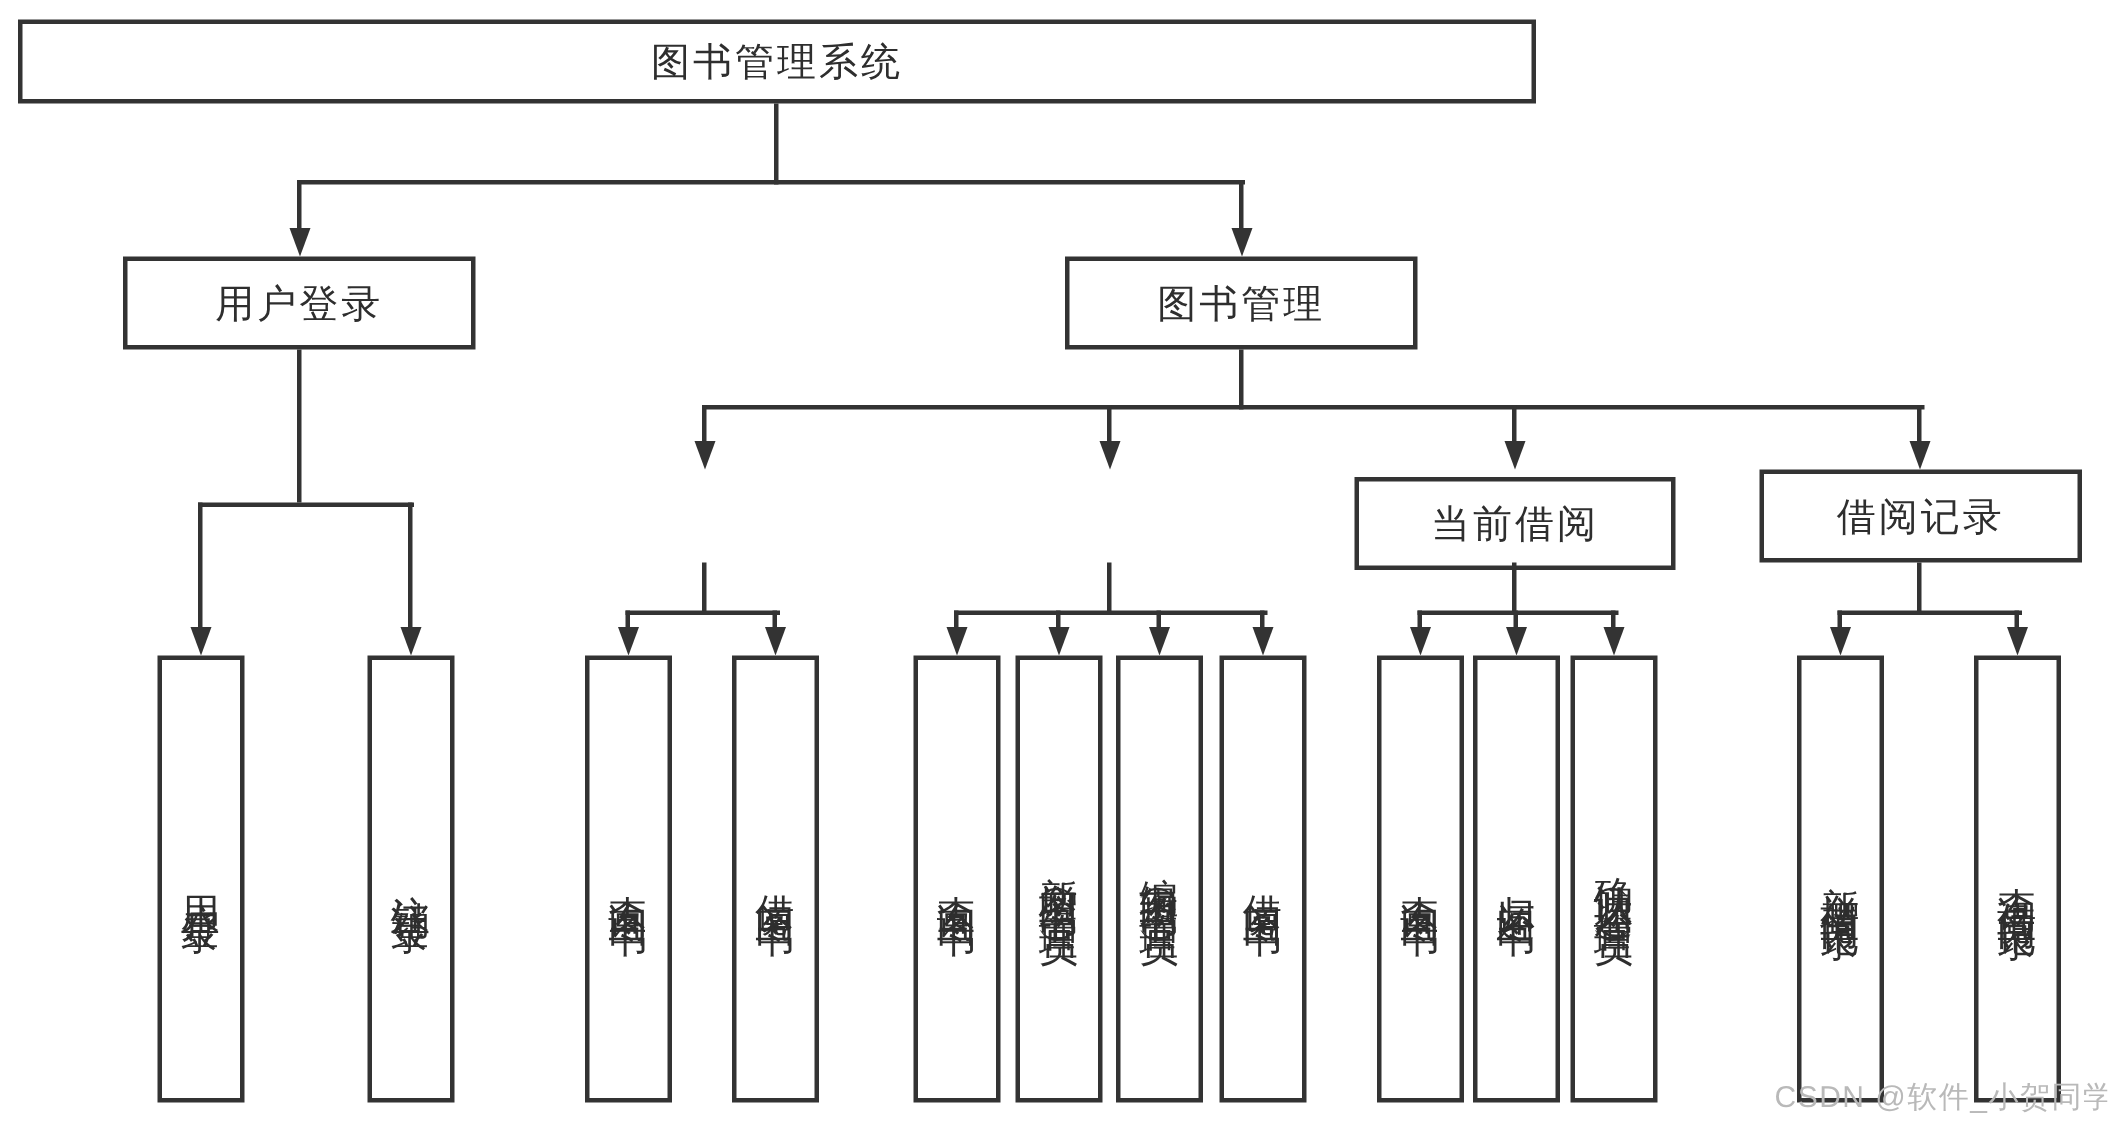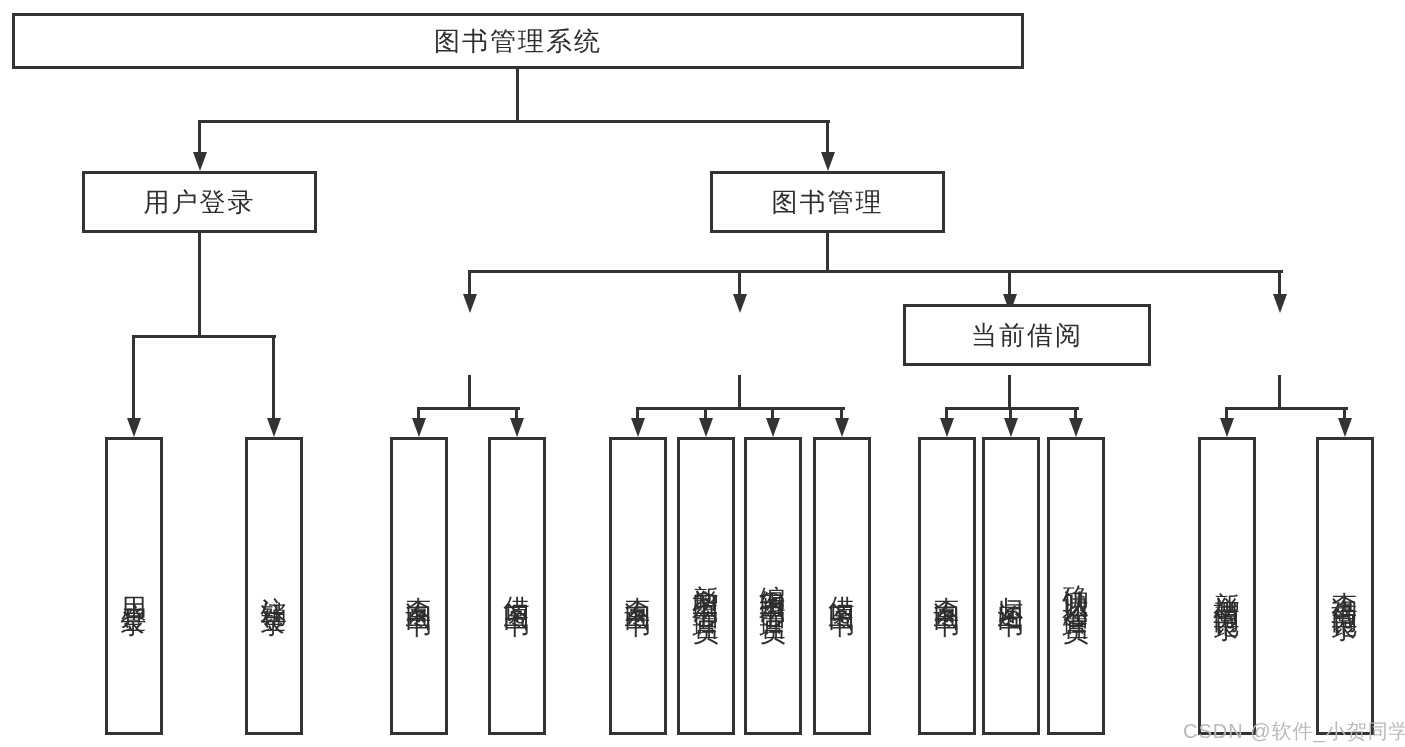--- a/index.html
+++ b/index.html
@@ -87,22 +87,25 @@
   <div class="hline" style="left:468px;top:270px;width:815px;"></div>
   <div class="vline" style="left:468px;top:270px;height:27px;"></div>
   <div class="arrow" style="left:463px;top:294px;"></div>
   <div class="vline" style="left:738px;top:270px;height:27px;"></div>
   <div class="arrow" style="left:733px;top:294px;"></div>
   <div class="vline" style="left:1008px;top:270px;height:27px;"></div>
   <div class="arrow" style="left:1003px;top:294px;"></div>
   <div class="vline" style="left:1278px;top:270px;height:27px;"></div>
   <div class="arrow" style="left:1273px;top:294px;"></div>
 
-  <div class="box h" style="left:903px;top:304px;width:248px;height:62px;">
+  <div class="box h" style="left:903px;top:318px;width:214px;height:62px;">
     <span>当前借阅</span>
+  </div>
+  <div class="box h" style="left:1173px;top:313px;width:215px;height:62px;">
+    <span>借阅记录</span>
   </div>
 
   <div class="vline" style="left:468px;top:375px;height:35px;"></div>
   <div class="hline" style="left:417px;top:407px;width:103px;"></div>
   <div class="vline" style="left:417px;top:407px;height:14px;"></div>
   <div class="arrow" style="left:412px;top:418px;"></div>
   <div class="vline" style="left:515px;top:407px;height:14px;"></div>
   <div class="arrow" style="left:510px;top:418px;"></div>
 
   <div class="vline" style="left:738px;top:375px;height:35px;"></div>

